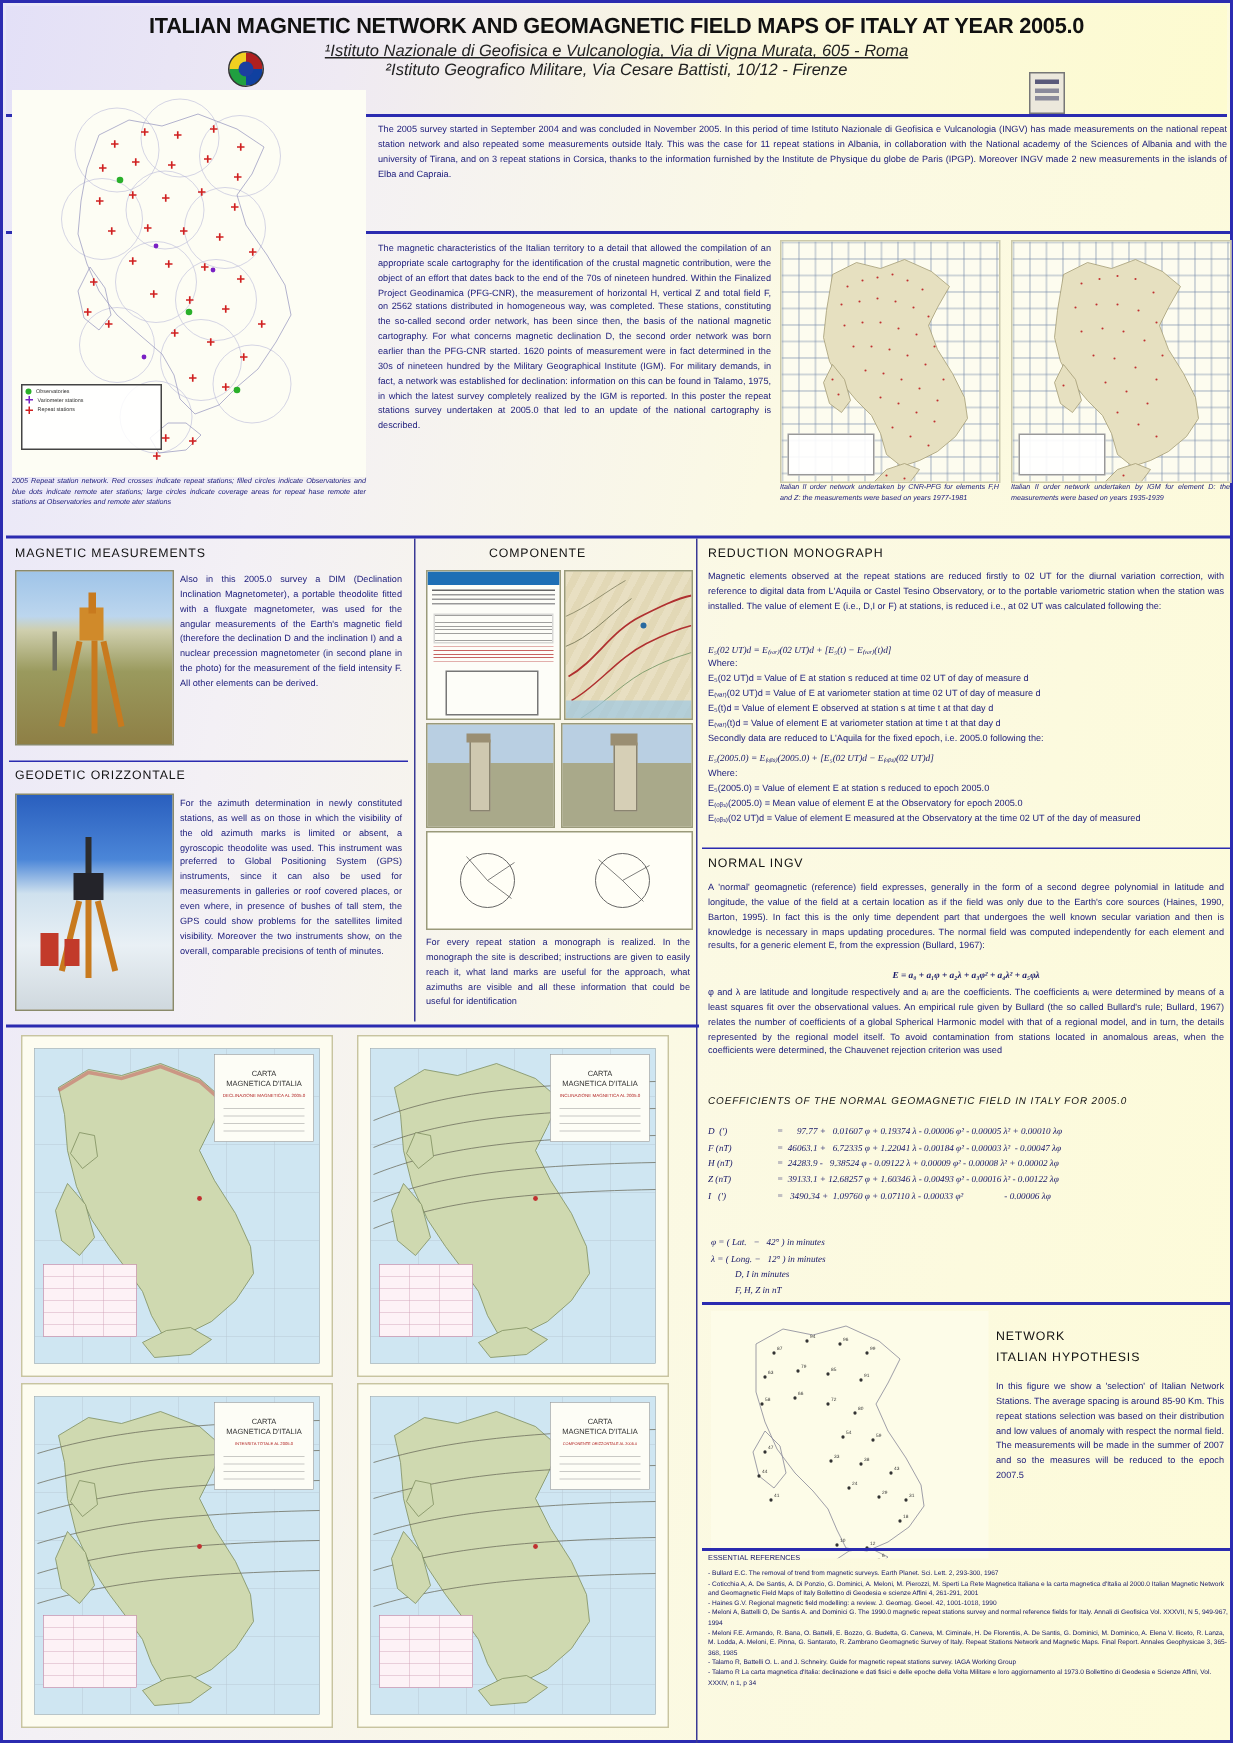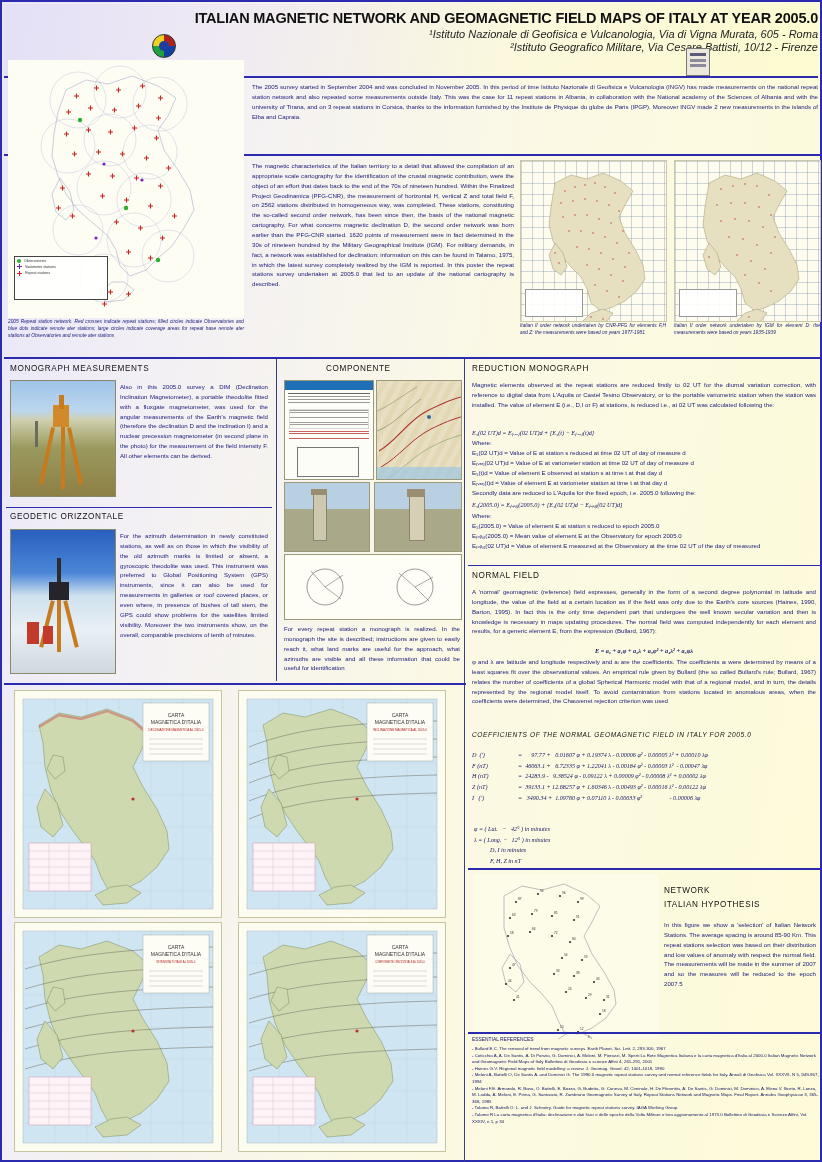--- a/index.html
+++ b/index.html
@@ -14,28 +14,28 @@
     position:absolute;inset:0;
     border:2px solid #2b2bb0;
     box-sizing:border-box;
     background:linear-gradient(100deg,#e8e6f8 0%,#f3f0f5 22%,#fbf9e4 55%,#fdfbd8 100%);
   }
   
   .header{
     position:absolute;left:2px;top:2px;right:2px;height:72px;
     background:linear-gradient(100deg,#e3e0f7 0%,#efeaf3 28%,#fbf8dd 62%,#fdfbd0 100%);
     border-bottom:2px solid #2b2bb0;
-    text-align:right;
+    text-align:center;
   }
   .title{
     font-size:14.5px;font-weight:bold;color:#111;letter-spacing:-0.2px;
     margin-top:6px;white-space:nowrap;
   }
   .authors{font-size:12.5px;color:#222;margin-top:3px;}
-  .affil{font-size:11px;font-style:italic;color:#222;margin-top:2px;}
+  .affil{font-size:11px;font-style:italic;color:#222;margin-top:2px;text-decoration:underline;}
   .affil2{font-size:11px;font-style:italic;color:#222;margin-top:1px;}
   .ingv-logo{
     position:absolute;left:148px;top:30px;width:22px;height:22px;border-radius:50%;
     background:
       conic-gradient(#b02020 0deg 90deg,#1040a0 90deg 180deg,#20a040 180deg 270deg,#f0d020 270deg 360deg);
     border:1px solid #333;
   }
   .ingv-logo:after{
     content:"";position:absolute;left:6px;top:6px;width:10px;height:10px;border-radius:50%;
     background:#1b3fa0;
@@ -316,21 +316,21 @@
   </div>
 
   <div style="position:absolute;left:518px;top:321px;width:146px;" class="caption">Italian II order network undertaken by CNR-PFG for elements F,H and Z: the measurements were based on years 1977-1981</div>
   <div style="position:absolute;left:672px;top:321px;width:146px;" class="caption">Italian II order network undertaken by IGM for element D: the measurements were based on years 1935-1939</div>
 
   <div class="divline" style="left:2px;top:355px;width:818px;height:1.5px;"></div>
 
   <div class="col-rule" style="left:274px;top:357px;height:322px;"></div>
   <div class="col-rule" style="left:462px;top:357px;height:803px;"></div>
 
-  <div class="sec-head" style="position:absolute;left:8px;top:362px;">MONOGRAPH MEASUREMENTS</div>
+  <div class="sec-head" style="position:absolute;left:8px;top:362px;">MAGNETIC MEASUREMENTS</div>
 
   <div class="photo photo-field" style="left:8px;top:378px;width:104px;height:115px;">
     <div class="theodolite" style="left:42px;top:24px;width:16px;height:22px;background:#d08a2a;"></div>
     <div class="theodolite" style="left:48px;top:14px;width:5px;height:14px;background:#c87a1e;"></div>
     <div class="theodolite" style="left:34px;top:46px;width:4px;height:58px;transform:rotate(12deg);"></div>
     <div class="theodolite" style="left:62px;top:46px;width:4px;height:58px;transform:rotate(-12deg);"></div>
     <div class="theodolite" style="left:50px;top:46px;width:4px;height:62px;"></div>
     <div style="position:absolute;left:24px;top:40px;width:3px;height:26px;background:#6c6c5c;"></div>
   </div>
   <div class="para" style="position:absolute;left:118px;top:380px;width:148px;">Also in this 2005.0 survey a DIM (Declination Inclination Magnetometer), a portable theodolite fitted with a fluxgate magnetometer, was used for the angular measurements of the Earth's magnetic field (therefore the declination D and the inclination I) and a nuclear precession magnetometer (in second plane in the photo) for the measurement of the field intensity F. All other elements can be derived.</div>
@@ -404,21 +404,21 @@
   <div class="para" style="position:absolute;left:470px;top:476px;width:344px;">E₍ᵥₐᵣ₎(t)d = Value of element E at variometer station  at time t at that day d</div>
   <div class="para" style="position:absolute;left:470px;top:486px;width:344px;">Secondly data are reduced to L'Aquila for the fixed epoch, i.e. 2005.0 following the:</div>
   <div class="formula" style="position:absolute;left:470px;top:498px;">E₅(2005.0) = E₍ₒᵦₛ₎(2005.0) + [E₅(02 UT)d − E₍ₒᵦₛ₎(02 UT)d]</div>
   <div class="para" style="position:absolute;left:470px;top:509px;">Where:</div>
   <div class="para" style="position:absolute;left:470px;top:519px;width:344px;">E₅(2005.0) = Value of element E at station s reduced to epoch 2005.0</div>
   <div class="para" style="position:absolute;left:470px;top:529px;width:344px;">E₍ₒᵦₛ₎(2005.0) = Mean value of element E at the Observatory for epoch 2005.0</div>
   <div class="para" style="position:absolute;left:470px;top:539px;width:344px;">E₍ₒᵦₛ₎(02 UT)d = Value of element E measured at the Observatory at the time 02 UT of the day of measured</div>
 
   <div class="divline" style="left:466px;top:563px;width:352px;height:1px;"></div>
 
-  <div class="sec-head" style="position:absolute;left:470px;top:569px;">NORMAL FIELD</div>
+  <div class="sec-head" style="position:absolute;left:470px;top:569px;">NORMAL INGV</div>
   <div class="para" style="position:absolute;left:470px;top:585px;width:344px;">A 'normal' geomagnetic (reference) field expresses, generally in the form of a second degree polynomial in latitude and longitude, the value of the field at a certain location as if the field was only due to the Earth's core sources (Haines, 1990, Barton, 1995). In fact this is the only time dependent part that undergoes the well known secular variation and then is knowledge is necessary in maps updating procedures. The normal field was computed independently for each element and results, for a generic element E, from the expression (Bullard, 1967):</div>
   <div class="formula" style="position:absolute;left:470px;top:645px;width:344px;text-align:center;font-weight:bold;">E = a₀ + a₁φ + a₂λ + a₃φ² + a₄λ² + a₅φλ</div>
   <div class="para" style="position:absolute;left:470px;top:655px;width:344px;">φ and λ are latitude and longitude respectively and aᵢ are the coefficients. The coefficients aᵢ were determined by means of a least squares fit over the observational values. An empirical rule given by Bullard (the so called  Bullard's rule; Bullard, 1967) relates the number of coefficients of a global Spherical Harmonic model with that of a regional model, and in turn, the details represented by the regional model itself.  To avoid contamination from stations located in anomalous areas, when the coefficients were determined, the Chauvenet rejection criterion was used</div>
 
   <div class="sec-head" style="position:absolute;left:470px;top:729px;font-size:6.6px;font-style:italic;">COEFFICIENTS OF THE NORMAL GEOMAGNETIC FIELD IN ITALY FOR 2005.0</div>
 
   <div style="position:absolute;left:470px;top:748px;width:348px;">
     <div style="display:flex">
       <span class="coef-table" style="width:46px">D  (')</span>
       <span class="coef-table">=      97.77 +   0.01607 φ + 0.19374 λ - 0.00006 φ² - 0.00005 λ² + 0.00010 λφ</span>

